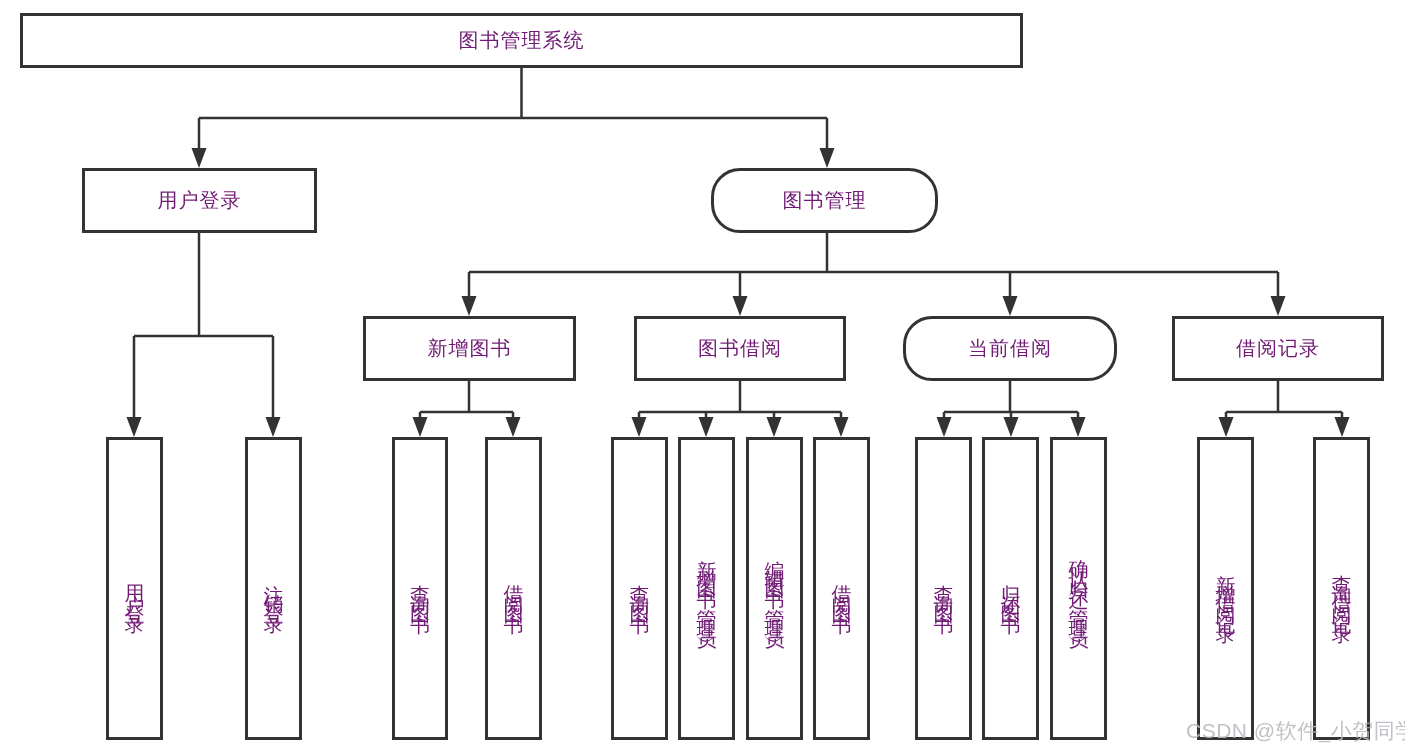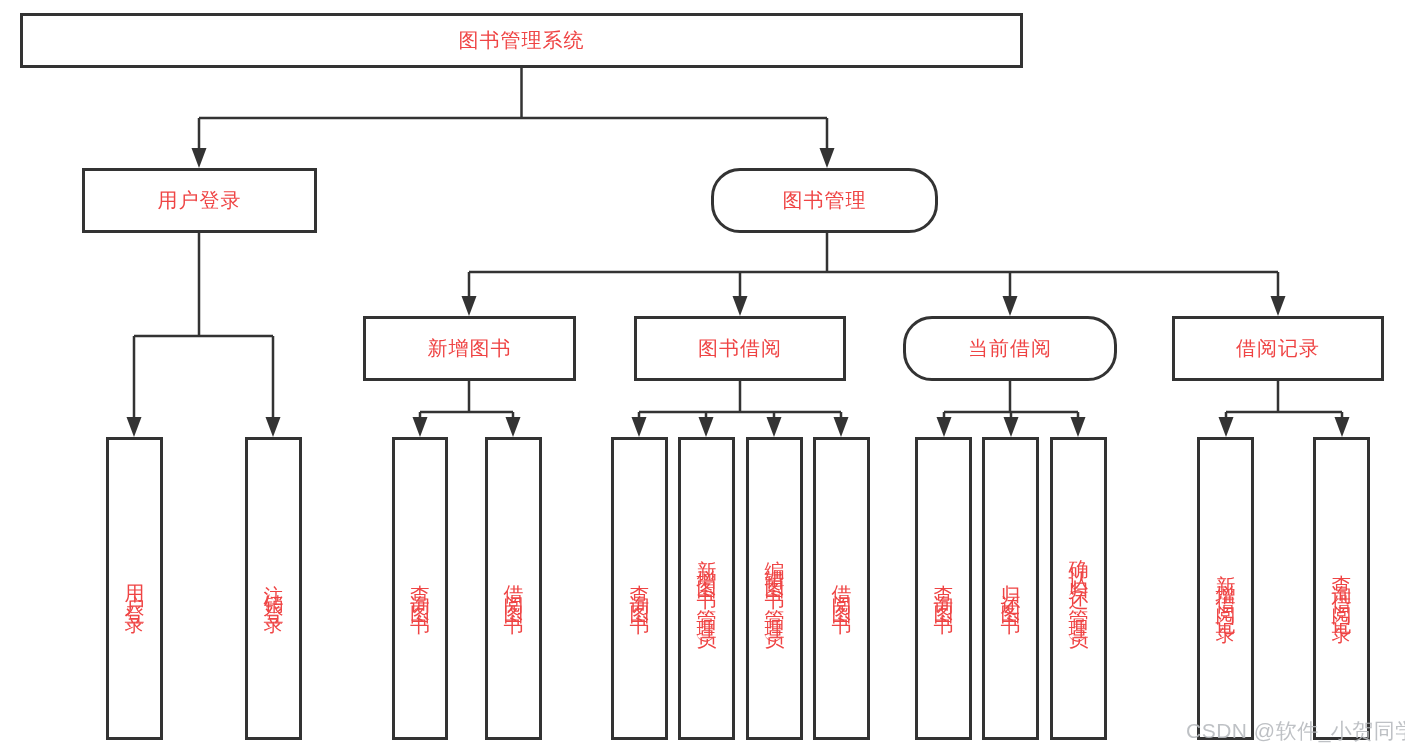--- a/index.html
+++ b/index.html
@@ -3,21 +3,21 @@
 <meta charset="utf-8">
 <style>
   html,body{margin:0;padding:0;background:#ffffff;}
   .stage{
     position:relative;width:1405px;height:747px;background:#ffffff;
     font-family:"Liberation Sans",sans-serif;overflow:hidden;
   }
   .wires{position:absolute;left:0;top:0;width:1405px;height:747px;}
   .node{
     position:absolute;box-sizing:border-box;background:#ffffff;
-    border:3px solid #333333;color:#ef4444;
+    border:3px solid #333333;color:#701a75;
     display:flex;align-items:center;justify-content:center;
     font-size:20px;letter-spacing:1px;
   }
   .node .vt{
     writing-mode:vertical-rl;text-orientation:mixed;
     letter-spacing:10px;line-height:1.05;display:block;
   }
   
   .n-root       {left:20px;  top:13px;  width:1003px;height:55px;}
   .n-user-login {left:82px;  top:168px; width:235px; height:65px;}

